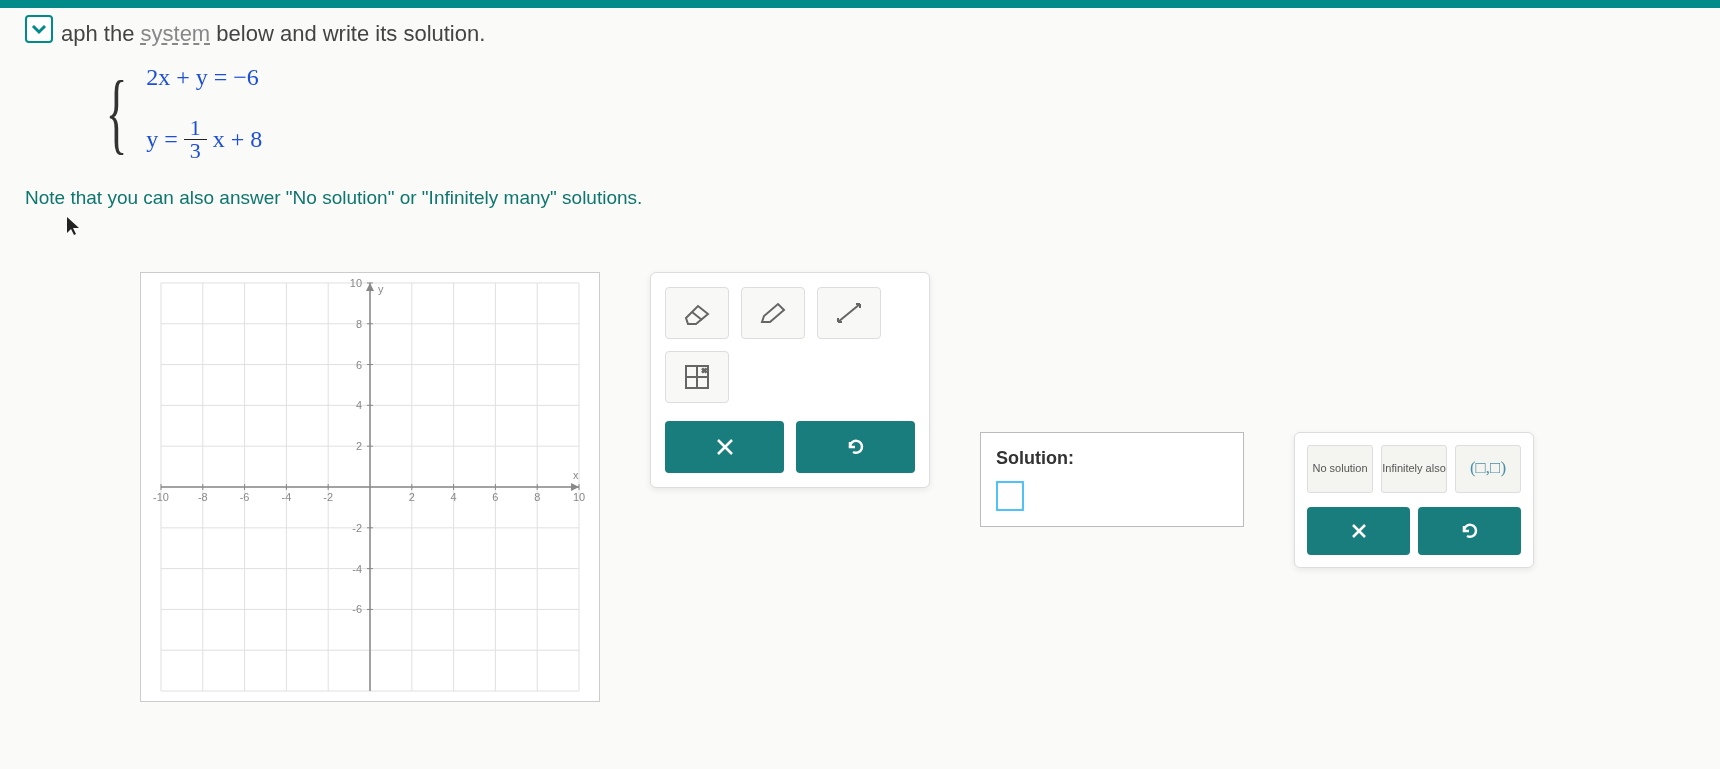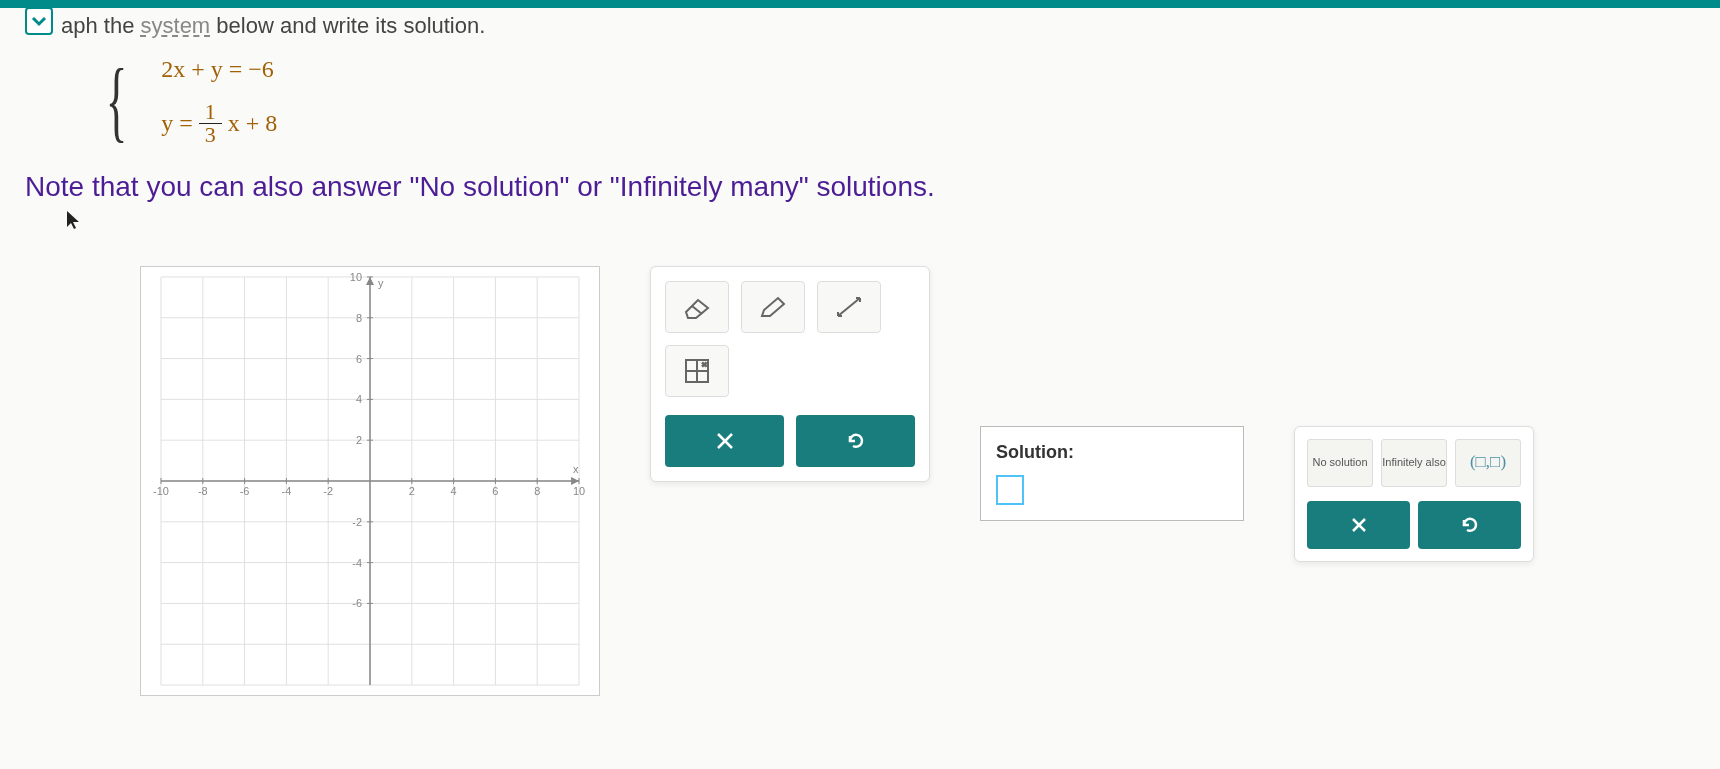--- a/index.html
+++ b/index.html
@@ -10,21 +10,21 @@
       height: 769px;
       position: relative;
       overflow: hidden;
     }
     .top-bar {
       background: #008b8b;
       height: 8px;
       width: 100%;
     }
     .content {
-      padding: 4px 25px 25px 25px;
+      padding: 12px 25px 25px 25px;
       background: #fafaf8;
       min-height: 761px;
     }
     .header-row {
       display: flex;
       align-items: flex-start;
     }
     .checkbox-btn {
       width: 28px;
       height: 28px;
@@ -64,41 +64,40 @@
       font-size: 90px;
       color: #333;
       line-height: 0.7;
       font-family: serif;
       margin-right: 8px;
       transform: scaleX(0.5);
     }
     .equations {
       display: flex;
       flex-direction: column;
-      gap: 18px;
+      gap: 26px;
       font-size: 24px;
-      color: #a16207;
+      color: #1d4ed8;
       font-family: Georgia, serif;
-      margin-left: 15px;
     }
     .frac-row { display: flex; align-items: center; gap: 4px; }
     .fraction {
       display: inline-flex;
       flex-direction: column;
       align-items: center;
       font-size: 22px;
       line-height: 1;
       margin: 0 2px;
     }
     .fraction .num { border-bottom: 1.5px solid #222; padding: 0 6px; }
     .fraction .den { padding: 0 6px; }
     .note {
       margin-top: 25px;
-      font-size: 28px;
-      color: #4c1d95;
+      font-size: 19px;
+      color: #0f766e;
     }
     .cursor-icon {
       margin-top: 6px;
       margin-left: 40px;
       font-size: 20px;
     }
     .work-area {
       display: flex;
       margin-top: 30px;
       gap: 50px;

